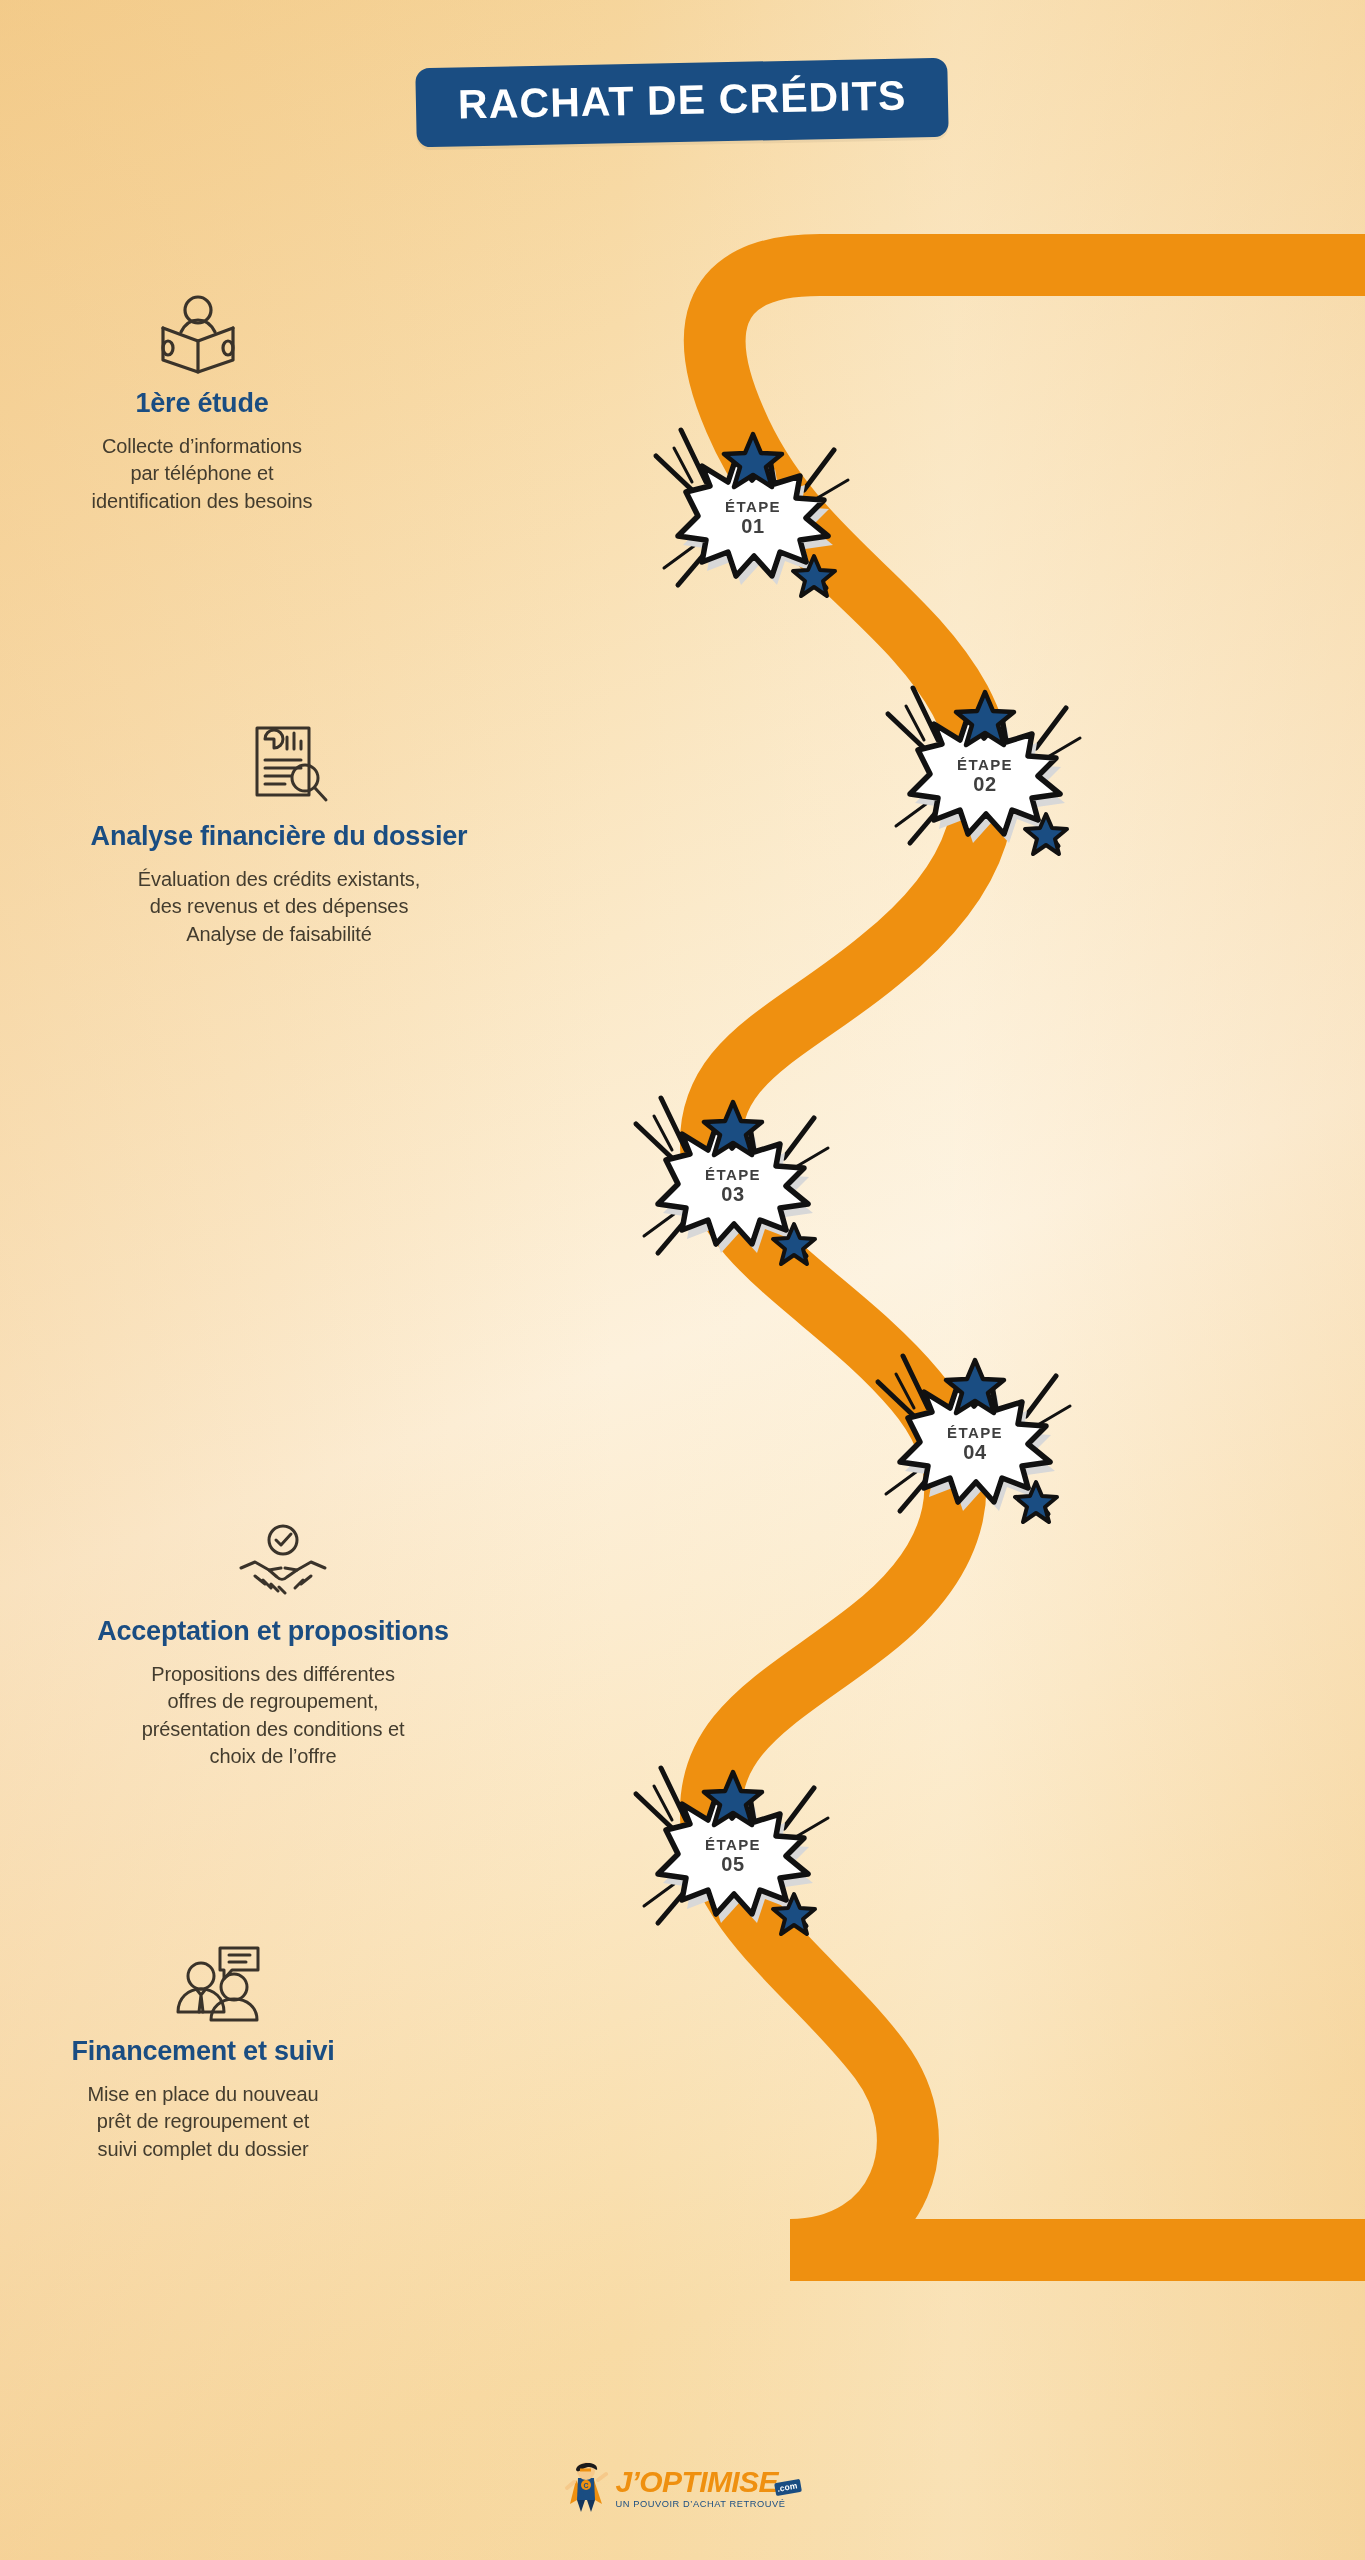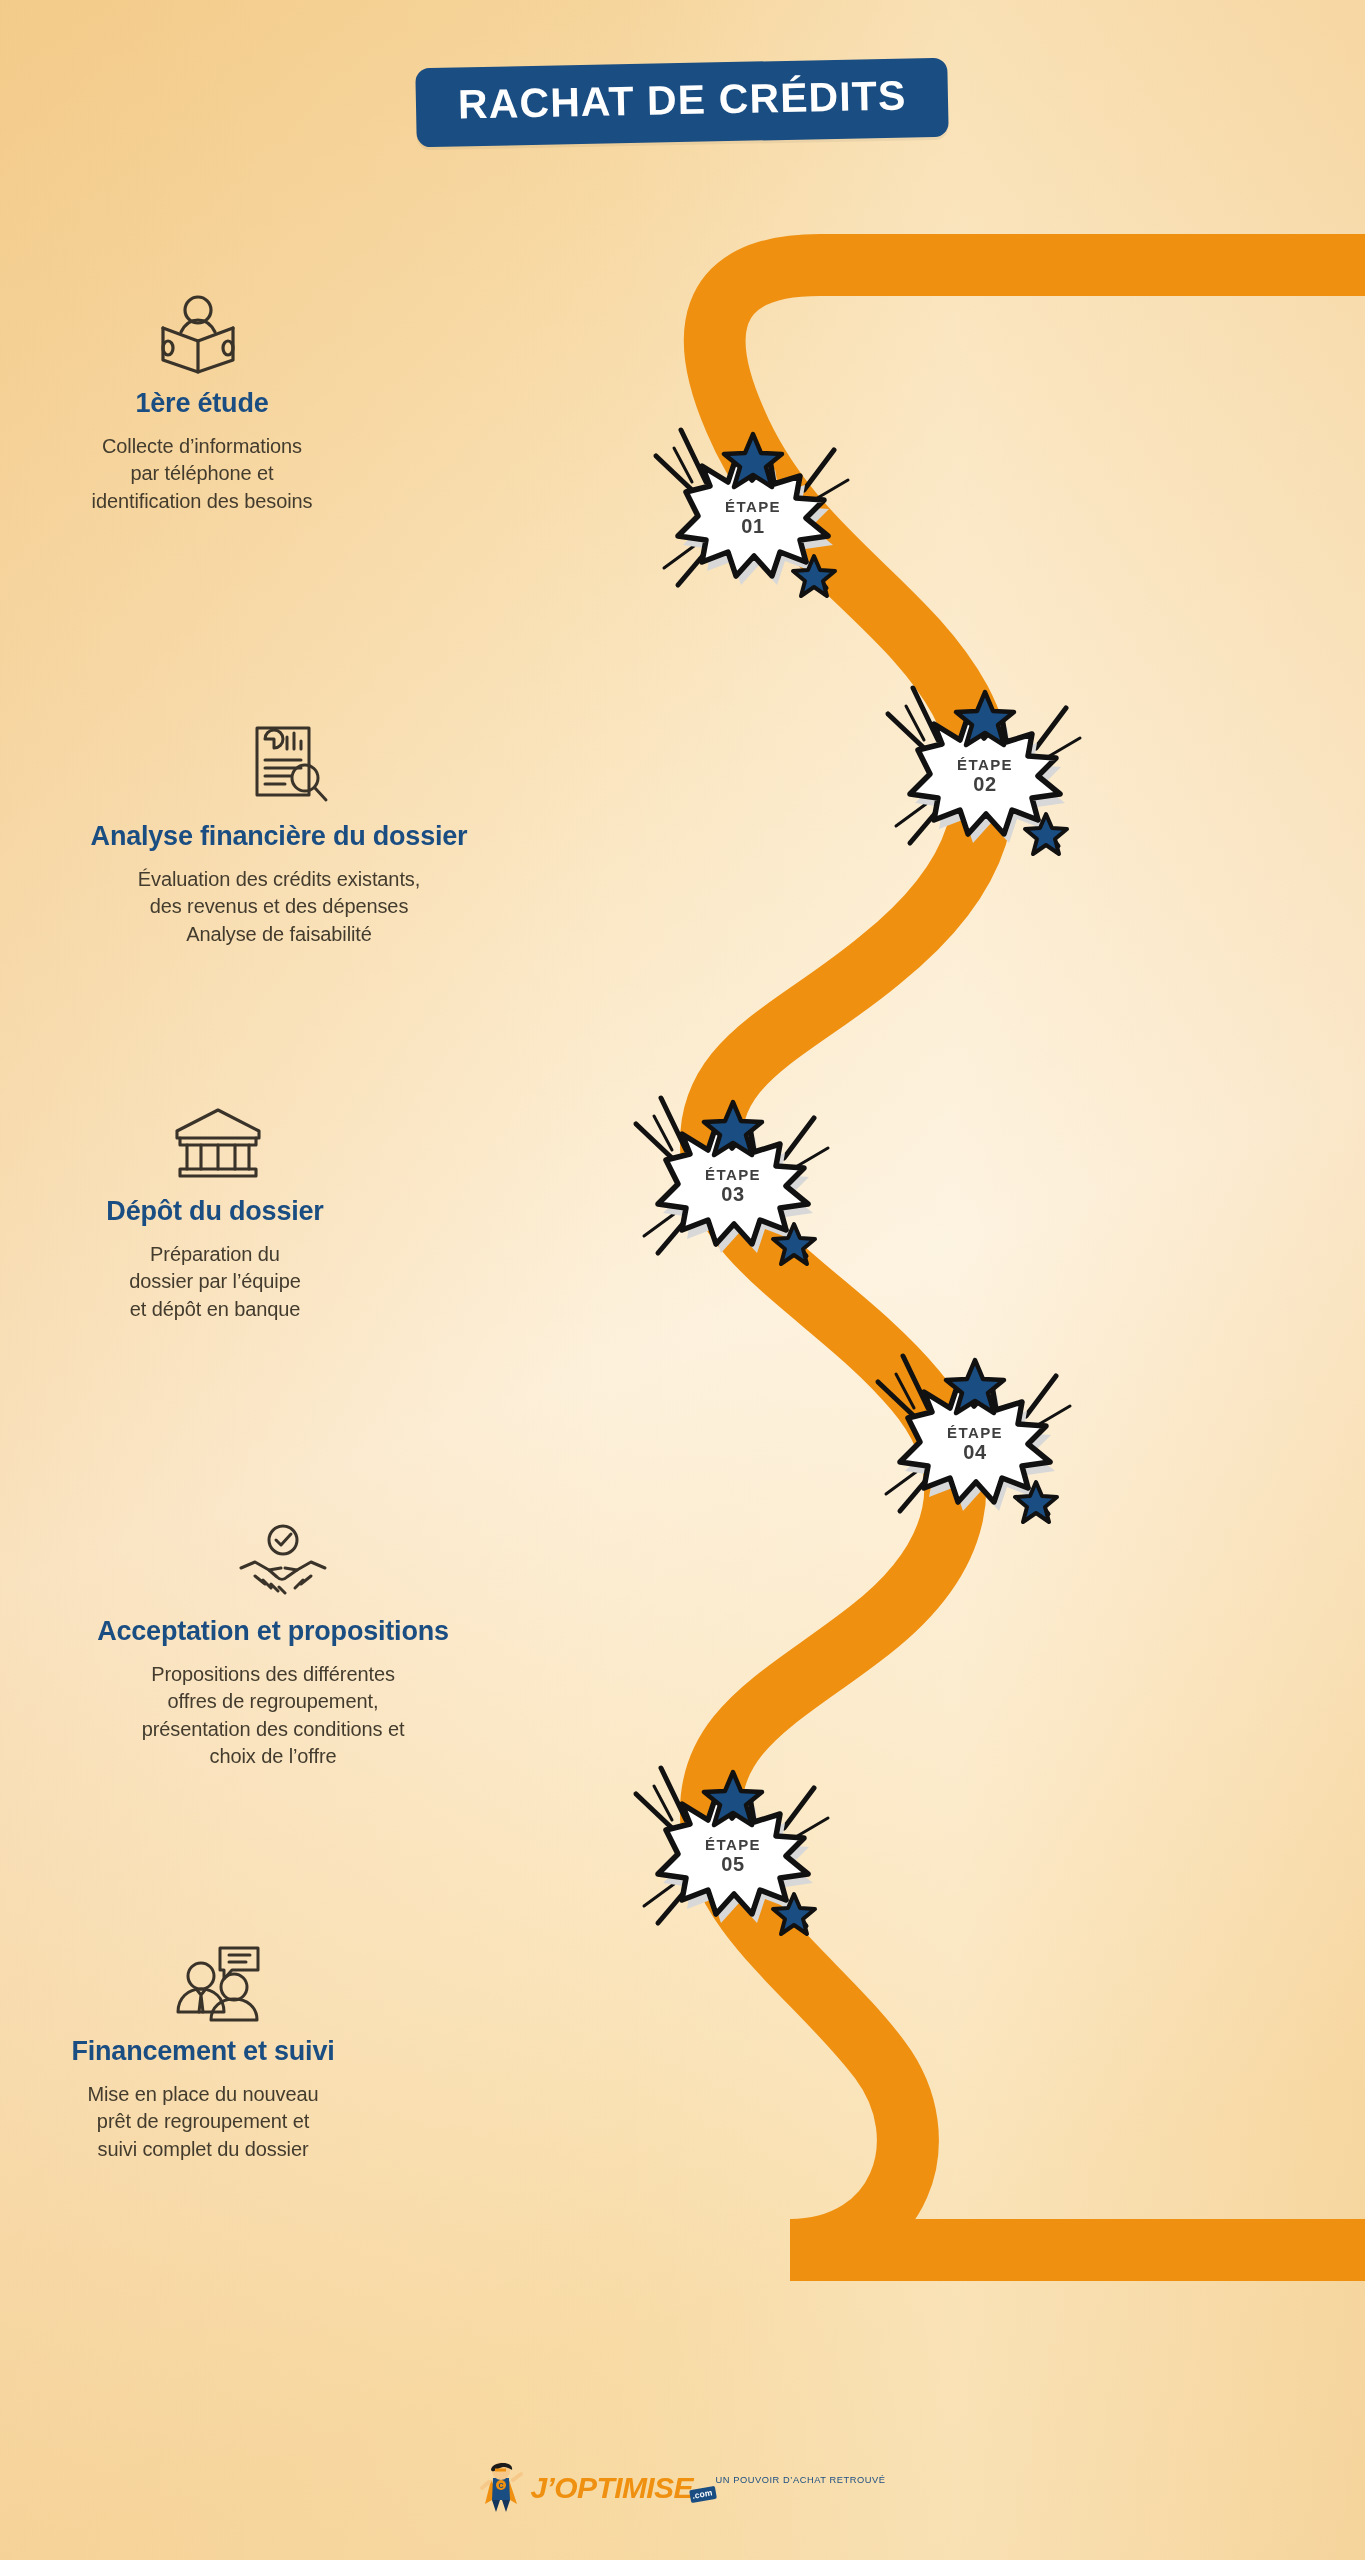--- a/index.html
+++ b/index.html
@@ -141,21 +141,21 @@
   #burst-5{left:628px; top:1758px;}
 
   
   .footer-logo{
     position:absolute;
     left:0;bottom:44px;width:100%;
     display:flex;justify-content:center;align-items:center;
     z-index:25;
   }
   .logo-inner{display:flex;align-items:center;gap:7px;}
-  .logo-text-col{display:flex;flex-direction:row;align-items:flex-start;line-height:1;}
+  .logo-text-col{display:flex;flex-direction:column;align-items:flex-start;line-height:1;}
   .logo-main-row{display:flex;align-items:flex-end;}
   .logo-main{
     color:#ef9010;
     font-weight:bold;
     font-size:30px;
     font-style:italic;
     letter-spacing:-.6px;
     line-height:1;
   }
   .logo-dotcom{
@@ -233,34 +233,20 @@
           <path d="M18 37 L54 37 M18 45 L54 45 M18 53 L44 53 M18 61 L38 61"></path>
           <circle cx="58" cy="55" r="13"></circle>
           <path d="M68 65 L79 77"></path>
         </svg>
       </span>
     </div>
     <div class="step-title">Analyse financière du dossier</div>
     <div class="step-desc">Évaluation des crédits existants,<br>des revenus et des dépenses<br>Analyse de faisabilité</div>
   </div>
 
-  <div class="step-block" id="block-3">
-    <div class="step-icon">
-      <span class="step-icon-inner">
-        <svg width="90" height="76" viewBox="0 0 90 76" fill="none" stroke="#3a332a" stroke-width="3.1" stroke-linecap="round" stroke-linejoin="round">
-          <path d="M45 4 L86 25 L86 32 L4 32 L4 25 Z"></path>
-          <path d="M7 32 L7 39 L83 39 L83 32"></path>
-          <path d="M14 39 L14 63 M28 39 L28 63 M45 39 L45 63 M62 39 L62 63 M76 39 L76 63"></path>
-          <path d="M7 63 L83 63 L83 70 L7 70 Z"></path>
-        </svg>
-      </span>
-    </div>
-    <div class="step-title">Dépôt du dossier</div>
-    <div class="step-desc">Préparation du<br>dossier par l’équipe<br>et dépôt en banque</div>
-  </div>
 
   <div class="step-block" id="block-4">
     <div class="step-icon">
       <span class="step-icon-inner">
         <svg width="92" height="78" viewBox="0 0 92 78" fill="none" stroke="#3a332a" stroke-width="3" stroke-linecap="round" stroke-linejoin="round">
           <circle cx="46" cy="16" r="14"></circle>
           <path d="M39 16 L44 21 L54 10"></path>
           <path d="M4 44 L18 38 L32 46 L44 44"></path>
           <path d="M88 44 L74 38 L60 46 L48 44"></path>
           <path d="M32 46 L40 53 C43 56 47 56 50 53 L60 46"></path>

